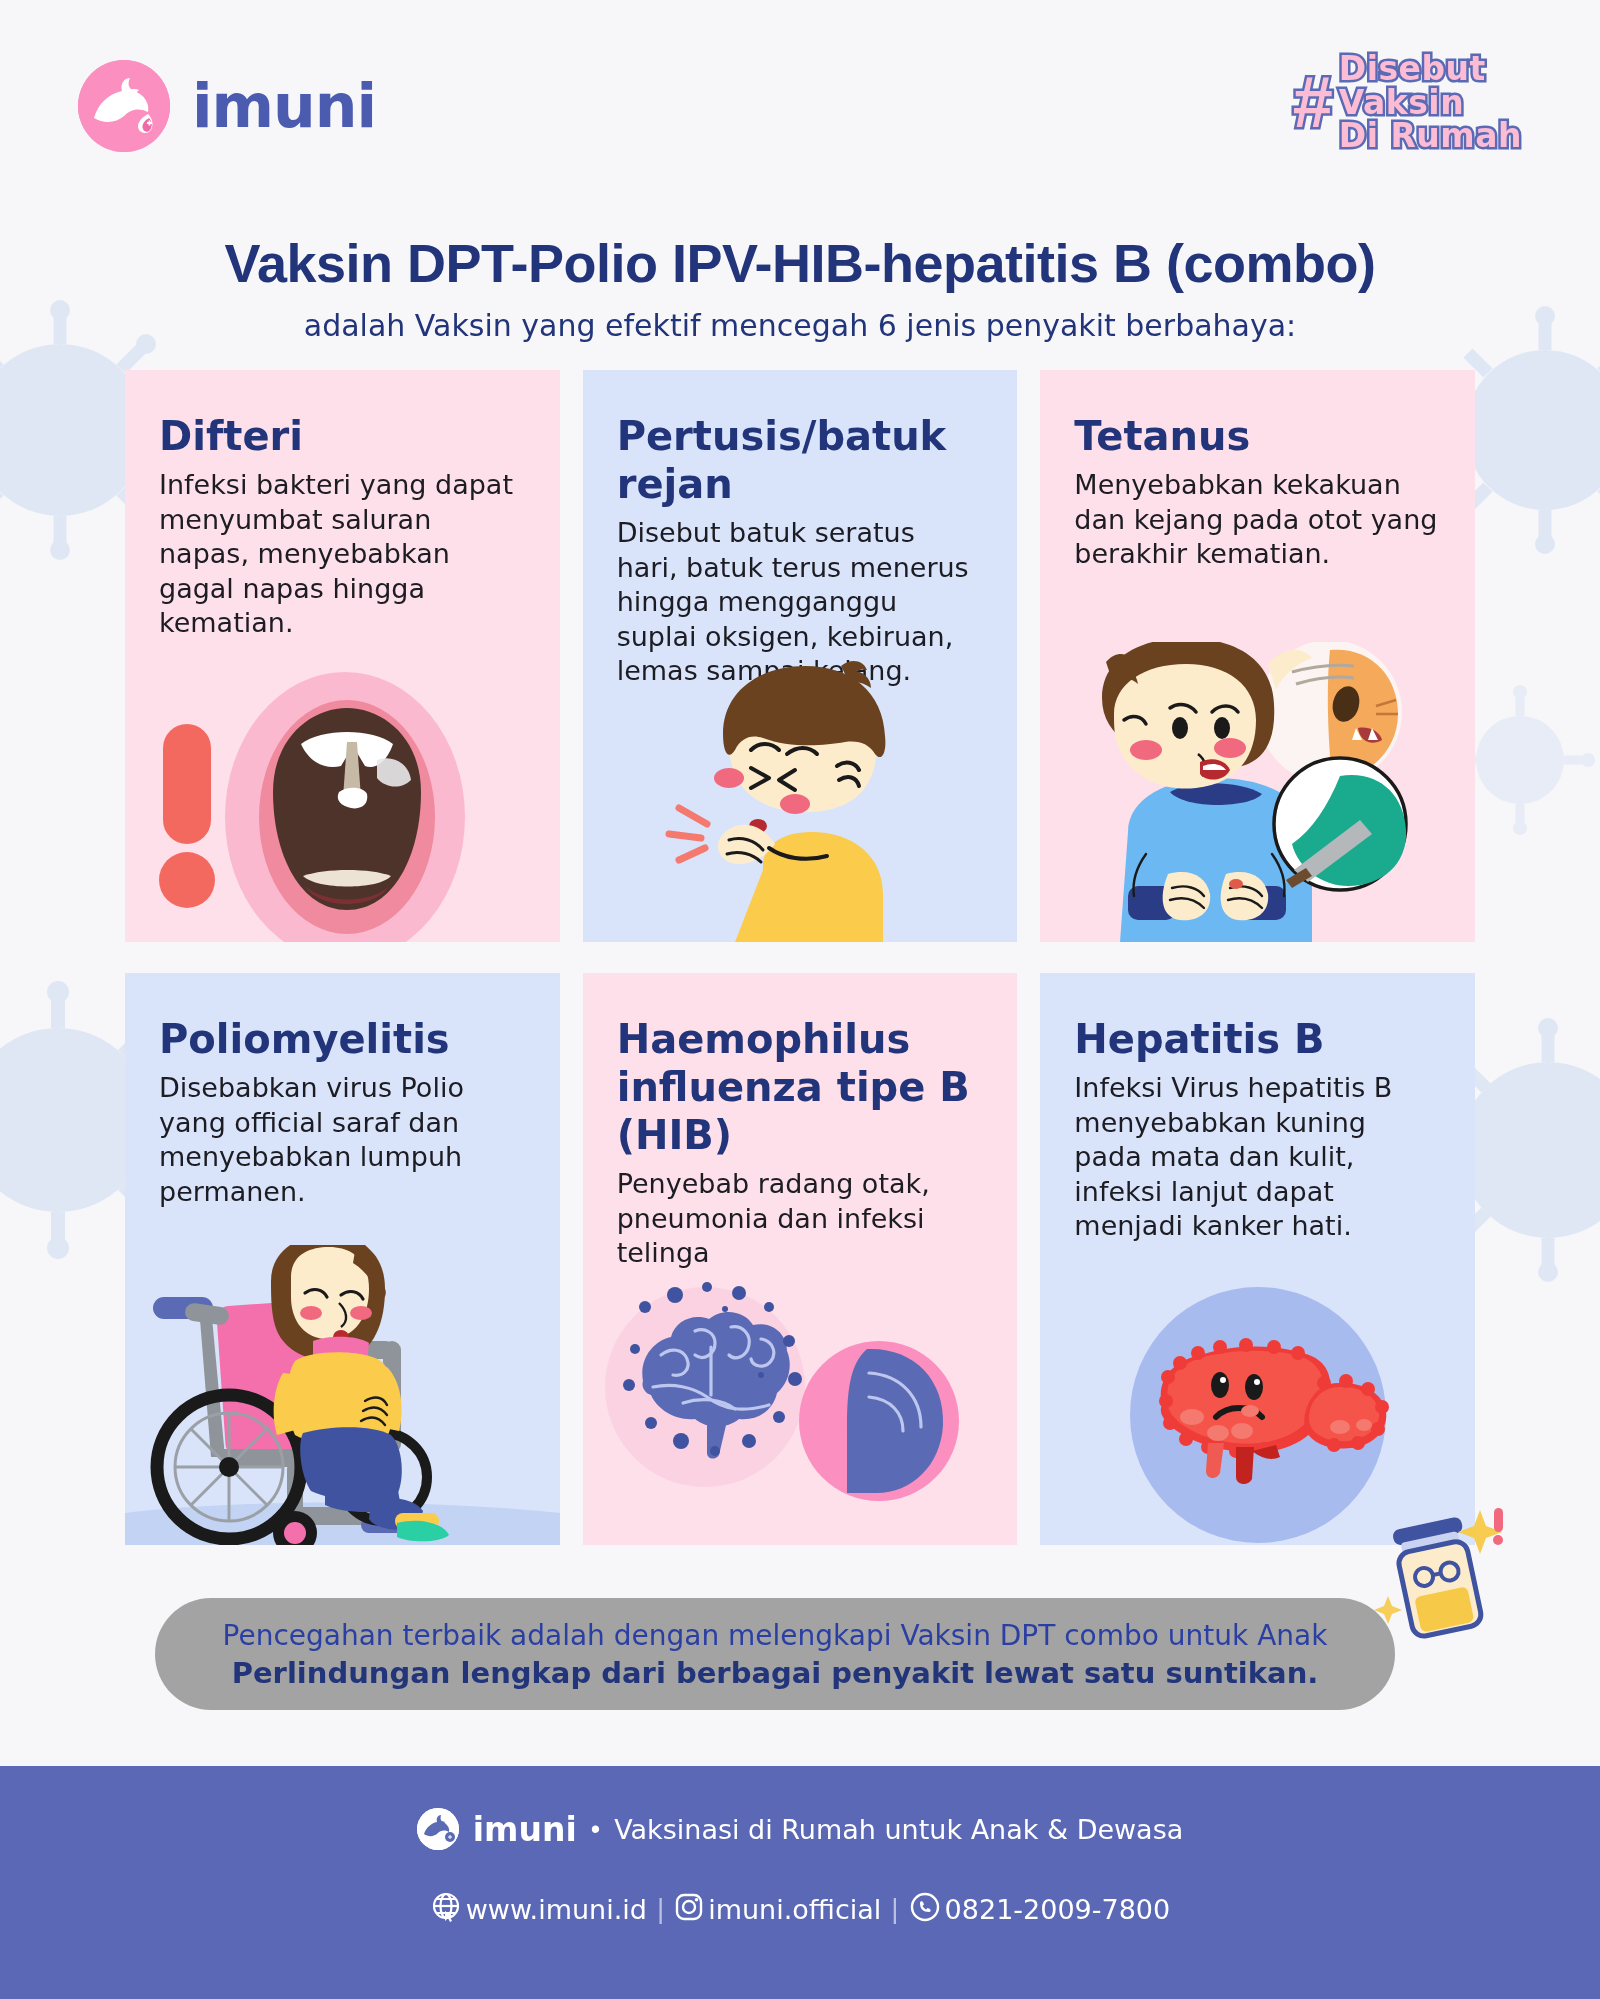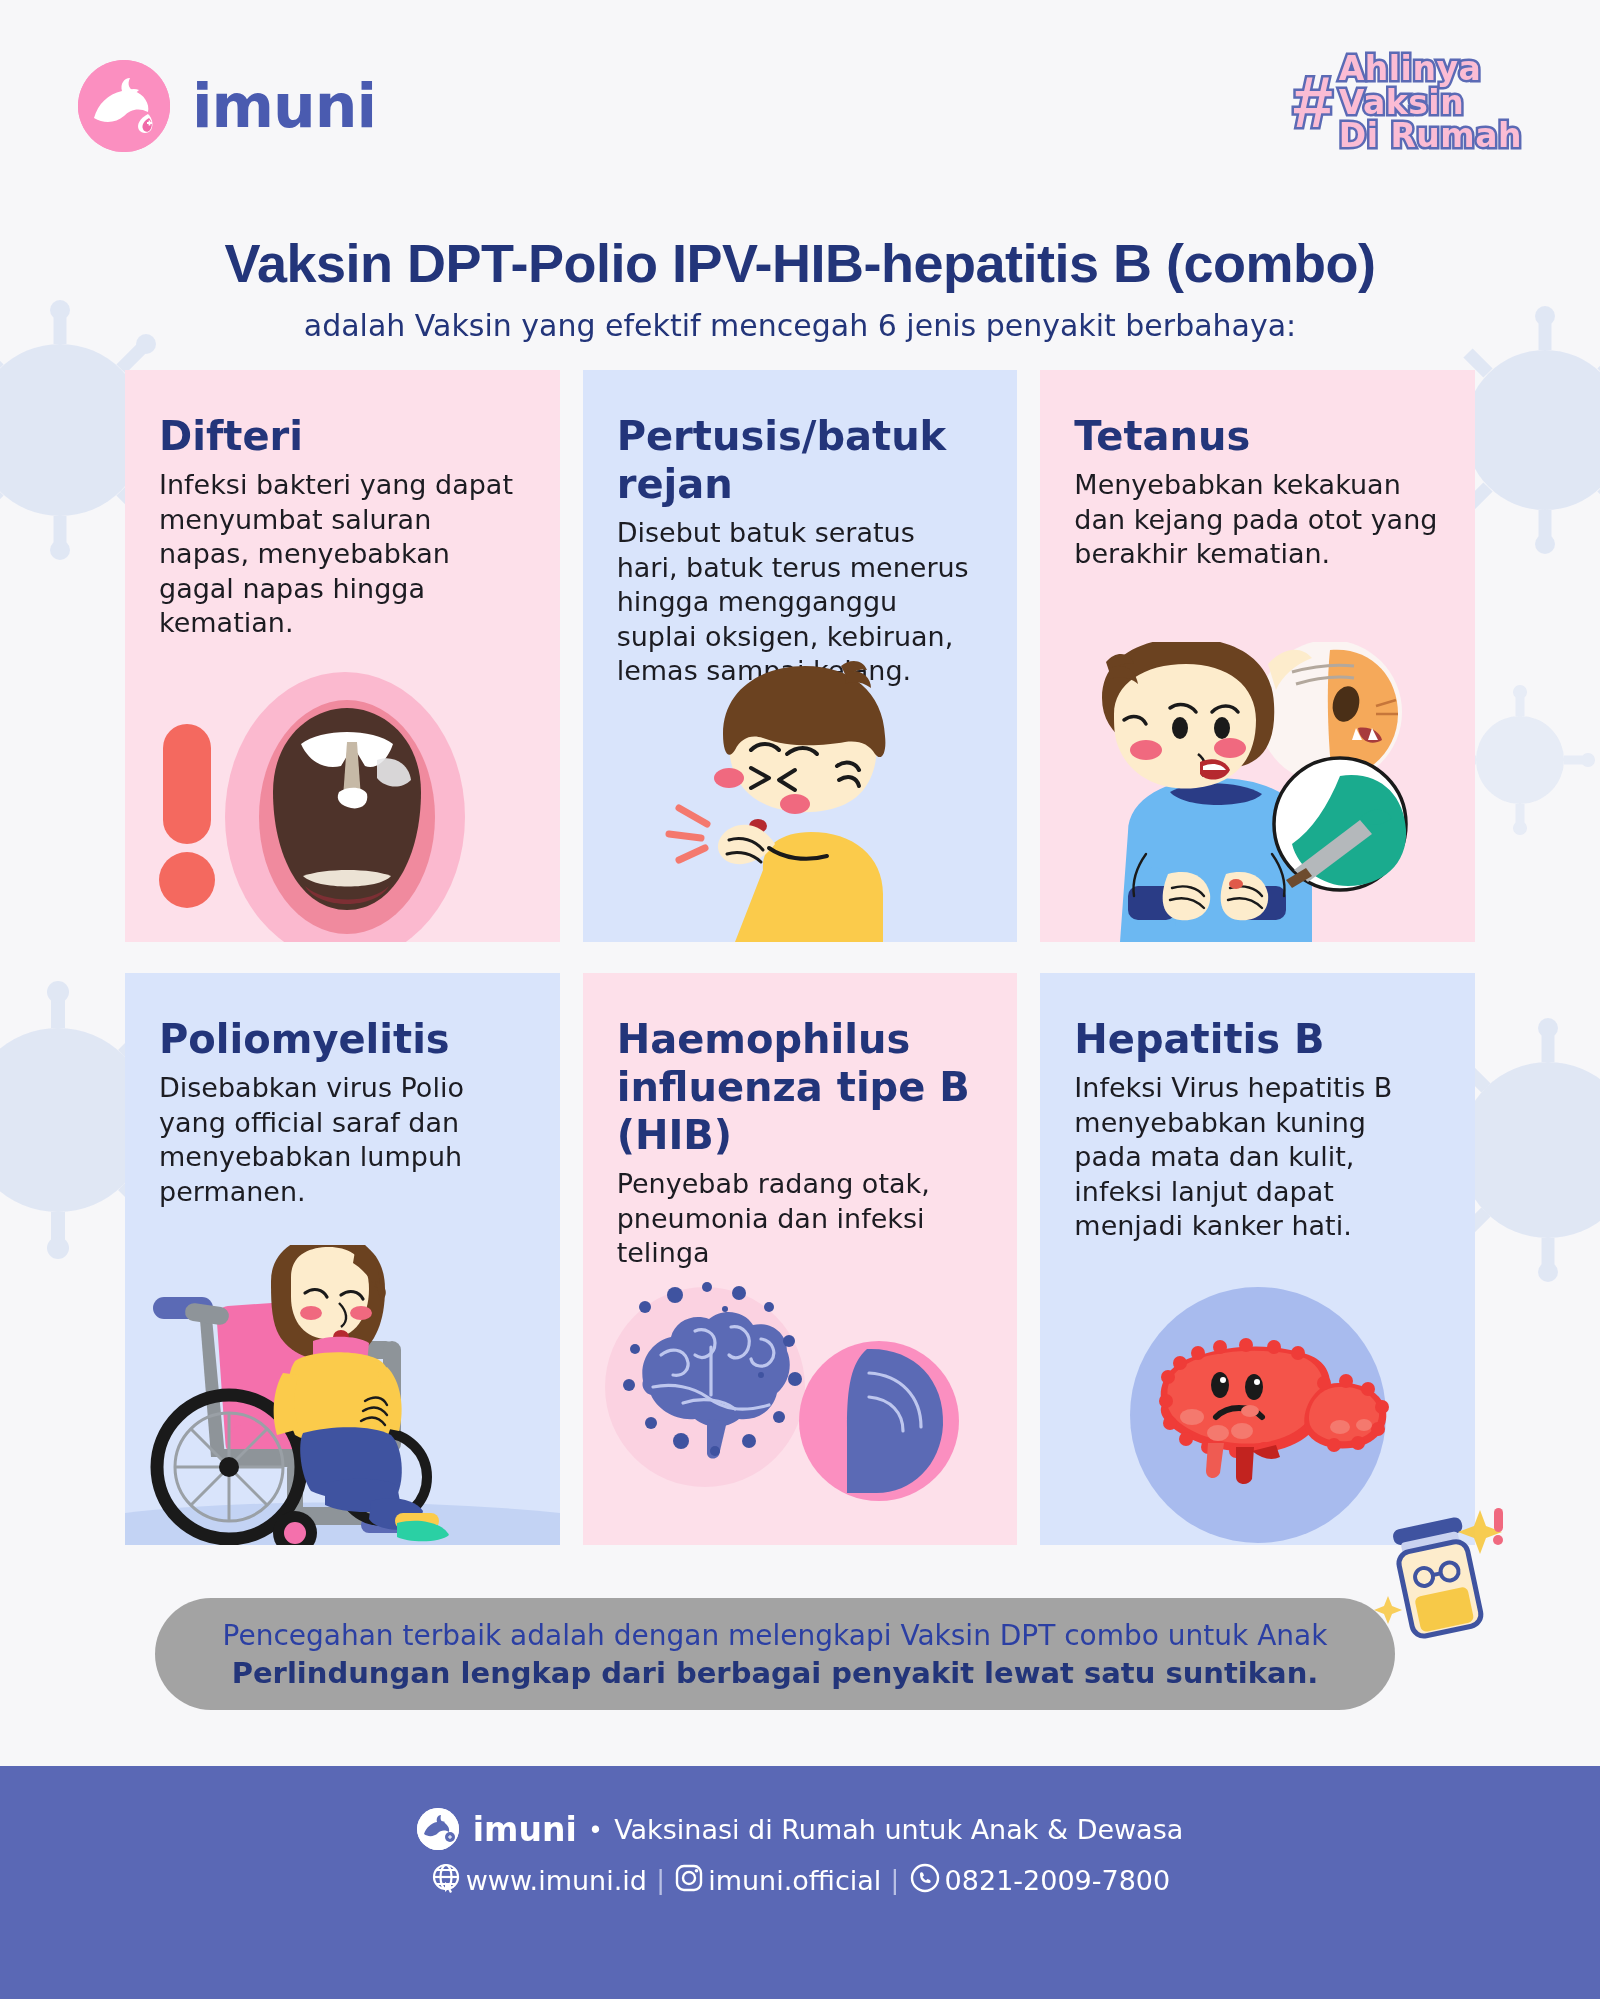--- a/index.html
+++ b/index.html
@@ -88,21 +88,21 @@
   }
   .f-row1{
     position:absolute; left:0; top:42px; width:1600px;
     display:flex; align-items:center; justify-content:center; gap:14px;
   }
   .f-mark{ width:42px; height:42px; border-radius:50%; background:#fff; position:relative; }
   .f-imuni{ font-size:33px; font-weight:bold; color:#fff; font-family:"DejaVu Sans", sans-serif;}
   .f-tag{ font-size:27px; color:#fff; font-family:"DejaVu Sans", sans-serif;}
   .f-dot{ font-size:27px; color:#fff; }
   .f-row2{
-    position:absolute; left:0; top:96px; width:1600px;
+    position:absolute; left:0; top:125px; width:1600px;
     display:flex; align-items:center; justify-content:center; gap:4px;
   }
   .f-row2 .txt{ font-size:27px; color:#fff; font-family:"DejaVu Sans", sans-serif; }
   .f-sep{ font-size:28px; color:#b9c0e4; margin:0 6px; }
 </style>
 </head>
 <body>
 
 <div>
   <svg width="1600" height="1999" style="position:absolute;left:0;top:0;z-index:0;" aria-hidden="true">
@@ -210,21 +210,21 @@
           <path d="M71 58 C74 61 75 66 72 70 C70 73 66 72 65 69 C63 65 67 60 71 58 Z" fill="#f06aa8"></path>
           <path d="M69 63h5M71.5 60.5v5" stroke="#ffffff" stroke-width="1.8"></path>
         </svg>
       </div>
       <div class="brand-name">imuni</div>
     </div>
 
     <div class="hashtag">
       <div class="hash-sym">#</div>
       <div class="hash-lines">
-        <div>Ahlinya</div>
+        <div>Disebut</div>
         <div>Vaksin</div>
         <div>Di Rumah</div>
       </div>
     </div>
   </div>
 
   <h1 class="title">Vaksin DPT-Polio IPV-HIB-hepatitis B (combo)</h1>
   <p class="subtitle">adalah Vaksin yang efektif mencegah 6 jenis penyakit berbahaya:</p>
 
   <div class="grid">

